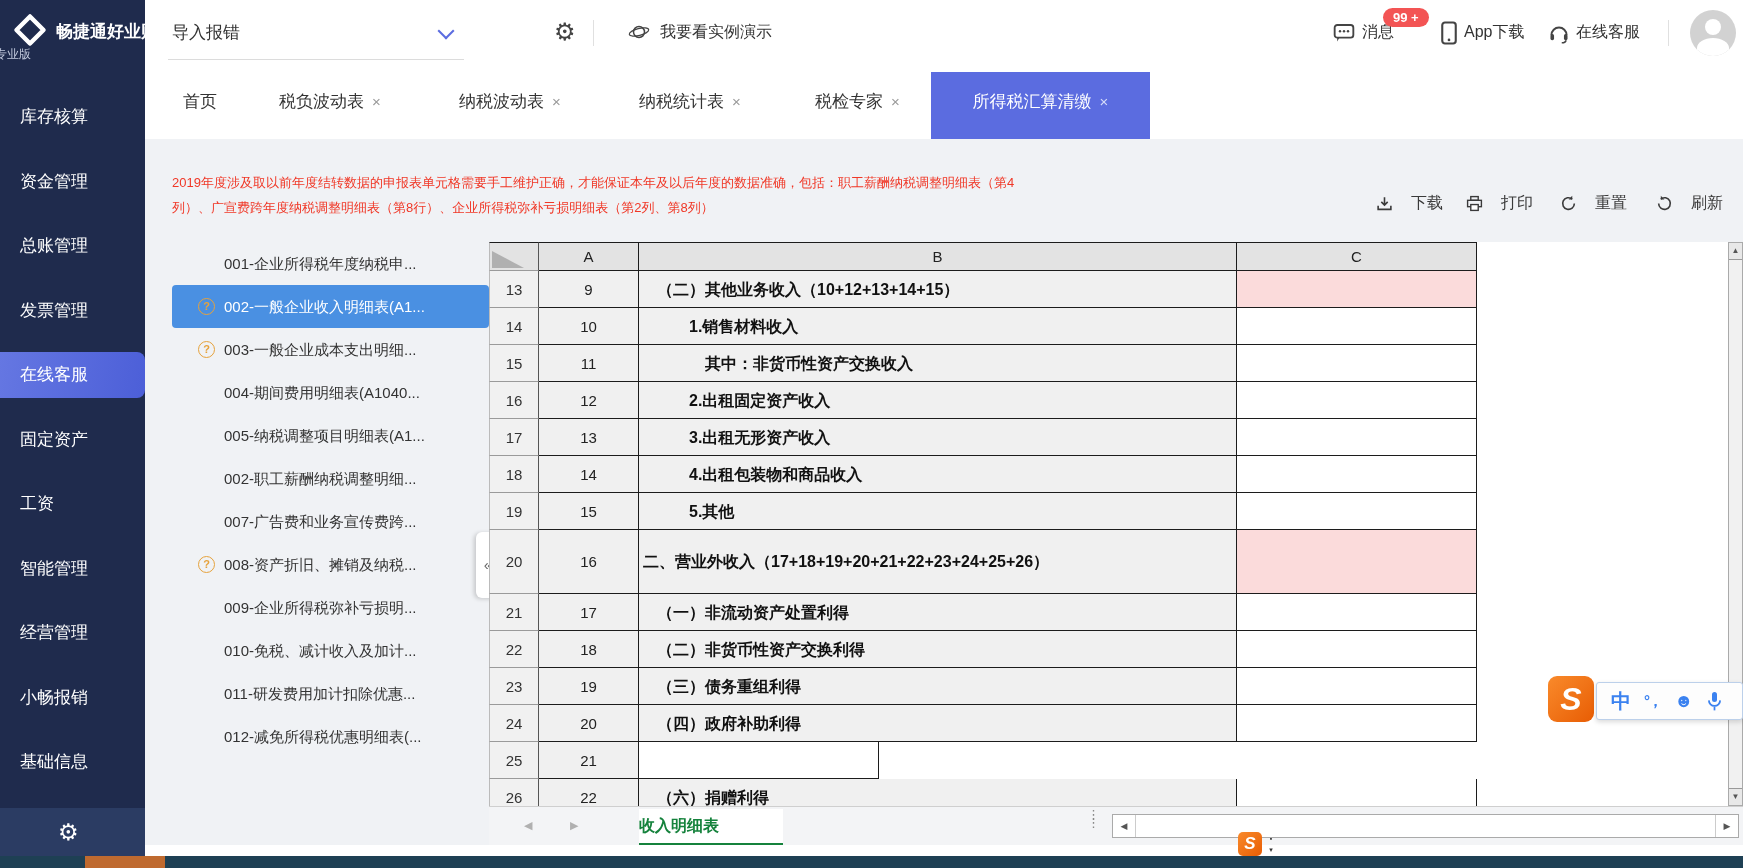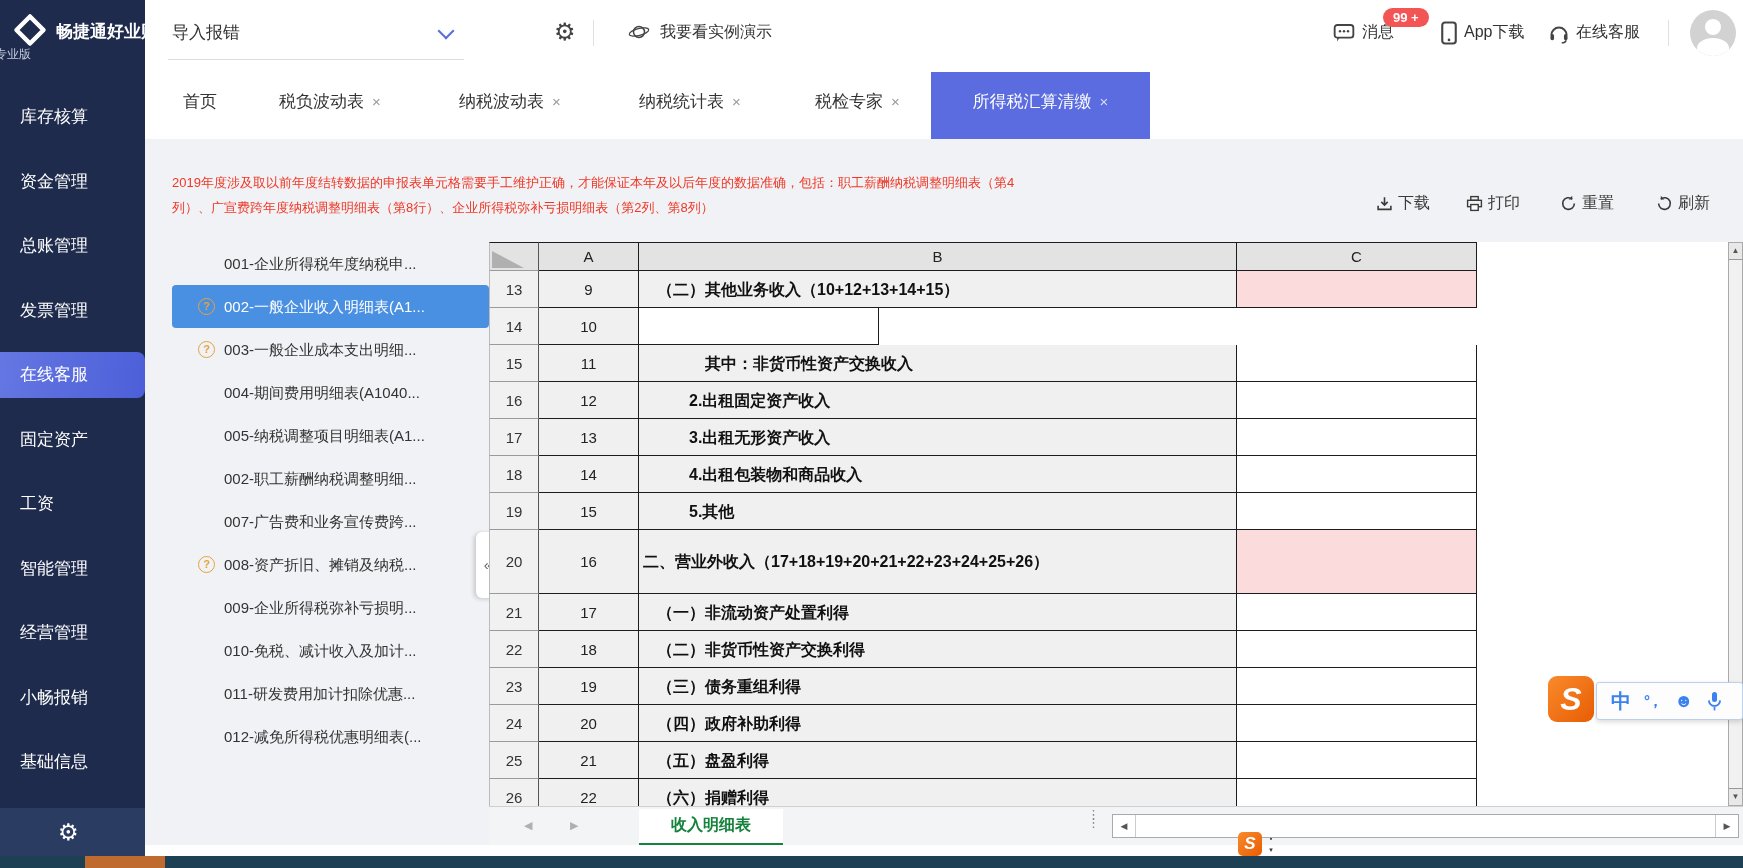--- a/index.html
+++ b/index.html
@@ -39,21 +39,21 @@
   
   .tabbar{left:145px;top:64px;width:1598px;height:75px;background:#fff;}
   .tab{position:absolute;top:0;height:75px;line-height:75px;text-align:center;font-size:17px;
        color:#333;cursor:pointer;white-space:nowrap;}
   .tab .x{color:#999;margin-left:8px;font-size:15px;}
   .tab.active{top:8px;height:77px;line-height:60px;background:#5b6ce0;color:#fff;}
   .tab.active .x{color:#d6dcf8;}
   
   .main{left:145px;top:139px;width:1598px;height:706px;background:#f0f2f5;}
   .warn{font-size:13px;color:#f03726;white-space:nowrap;position:absolute;}
-  .toolbtn{position:absolute;top:192px;height:22px;display:flex;align-items:center;gap:5px;
+  .toolbtn{position:absolute;top:192px;height:22px;display:flex;align-items:center;gap:18px;
            font-size:16px;color:#3a3a3a;cursor:pointer;}
   .toolbtn svg{display:block;}
   
   .flist{left:172px;top:242px;width:317px;height:520px;}
   .fitem{position:absolute;left:0;width:265px;height:43px;line-height:43px;padding-left:52px;
          font-size:15px;color:#333;cursor:pointer;white-space:nowrap;overflow:hidden;}
   .fitem.selected{background:#4a90e2;color:#fff;border-radius:4px;}
   .help-ic{position:absolute;left:26px;top:13px;width:15px;height:15px;border:1.5px solid #e6a23c;
            border-radius:50%;color:#e6a23c;font-size:11px;line-height:15px;text-align:center;font-weight:bold;}
   .notch{left:476px;top:532px;width:24px;height:66px;background:#fff;border-radius:6px 0 0 6px;
@@ -76,22 +76,22 @@
        border-bottom:17px solid #b0b0b0;border-right:32px solid transparent;}
   .ind0{padding-left:4px;}.ind1{padding-left:18px;}.ind2{padding-left:50px;}.ind3{padding-left:66px;}
   
   .vscroll{left:1728px;top:242px;width:15px;height:564px;background:#f1f1f1;border:1px solid #aaa;box-sizing:border-box;}
   .varrow{position:absolute;left:0;width:13px;height:16px;background:#e8e8e8;border-bottom:1px solid #999;
           color:#555;font-size:8px;text-align:center;line-height:16px;}
   .varrow.bottom{bottom:0;top:auto;border-top:1px solid #999;border-bottom:none;}
   .bottombar{left:489px;top:806px;width:1254px;height:39px;background:#f3f4f6;border-top:1px solid #cfcfcf;}
   .navarrow{position:absolute;top:12px;color:#b0b0b0;font-size:11px;cursor:pointer;}
   .sheet-tab{position:absolute;left:150px;top:2px;width:144px;height:34px;background:#fff;
-             color:#15823c;font-size:16px;font-weight:bold;text-align:center;line-height:34px;
-             border-bottom:3px solid #15823c;cursor:pointer;font-family:Liberation Mono, monospace;}
+             color:#15823c;font-size:16px;font-weight:bold;text-align:left;line-height:34px;
+             border-bottom:3px solid #15823c;cursor:pointer;}
   .drag-dots{position:absolute;left:598px;top:4px;color:#888;font-size:13px;line-height:8px;cursor:grab;}
   .hscroll{position:absolute;left:623px;top:7px;width:627px;height:24px;background:#fff;
            border:1px solid #aaa;box-sizing:border-box;}
   .harrow{position:absolute;top:0;width:22px;height:22px;color:#555;font-size:9px;text-align:center;
           line-height:22px;cursor:pointer;}
   .harrow.left{left:0;border-right:1px solid #ccc;}
   .harrow.right{right:0;border-left:1px solid #ccc;}
   
   .ime-s{background:linear-gradient(135deg,#f98a2b,#e85d04);color:#fff;font-weight:bold;
          font-style:italic;text-align:center;}
@@ -247,20 +247,21 @@
       </div>
       <div class="srow" style="height: 37px; line-height: 37px;">
         <div class="cell c-rowhdr">13</div>
         <div class="cell c-a">9</div>
         <div class="cell c-b ind1">（二）其他业务收入（10+12+13+14+15）</div>
         <div class="cell c-c pink"></div>
       </div>
       <div class="srow" style="height: 37px; line-height: 37px;">
         <div class="cell c-rowhdr">14</div>
         <div class="cell c-a">10</div>
+        <div class="cell c-b ind2">1.销售材料收入</div>
         <div class="cell c-c"></div>
       </div>
       <div class="srow" style="height: 37px; line-height: 37px;">
         <div class="cell c-rowhdr">15</div>
         <div class="cell c-a">11</div>
         <div class="cell c-b ind3">其中：非货币性资产交换收入</div>
         <div class="cell c-c"></div>
       </div>
       <div class="srow" style="height: 37px; line-height: 37px;">
         <div class="cell c-rowhdr">16</div>
@@ -312,21 +313,20 @@
       </div>
       <div class="srow" style="height: 37px; line-height: 37px;">
         <div class="cell c-rowhdr">24</div>
         <div class="cell c-a">20</div>
         <div class="cell c-b ind1">（四）政府补助利得</div>
         <div class="cell c-c"></div>
       </div>
       <div class="srow" style="height: 37px; line-height: 37px;">
         <div class="cell c-rowhdr">25</div>
         <div class="cell c-a">21</div>
-        <div class="cell c-b ind1">（五）盘盈利得</div>
         <div class="cell c-c"></div>
       </div>
       <div class="srow" style="height: 37px; line-height: 37px;">
         <div class="cell c-rowhdr">26</div>
         <div class="cell c-a">22</div>
         <div class="cell c-b ind1">（六）捐赠利得</div>
         <div class="cell c-c"></div>
       </div>
     </div>
 

